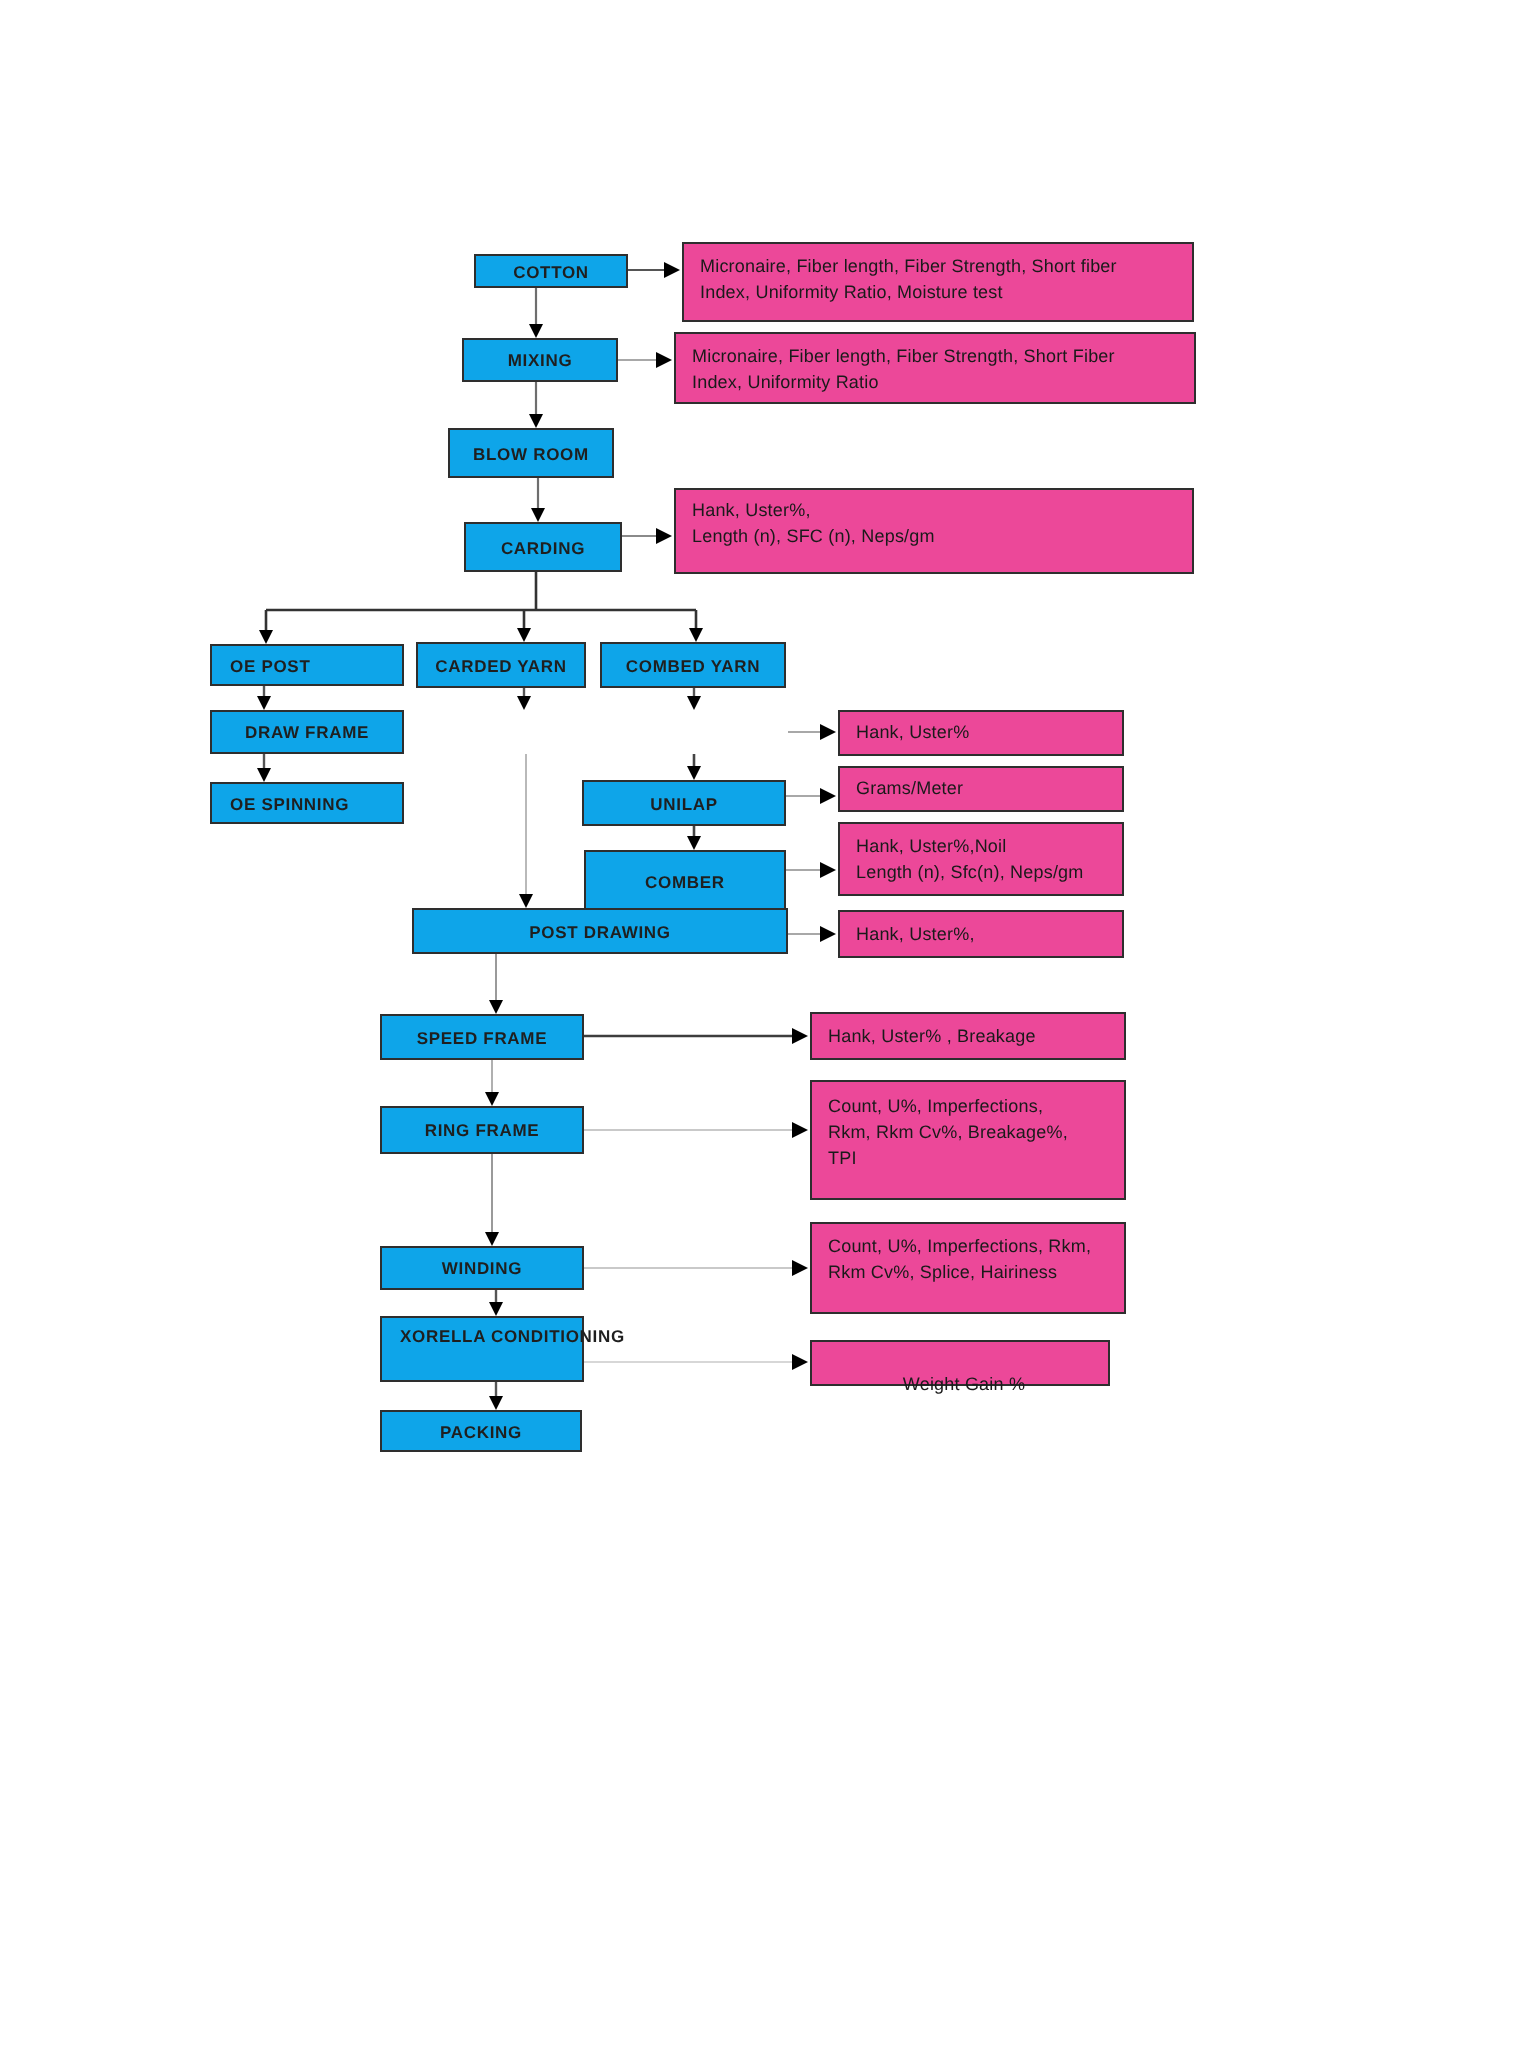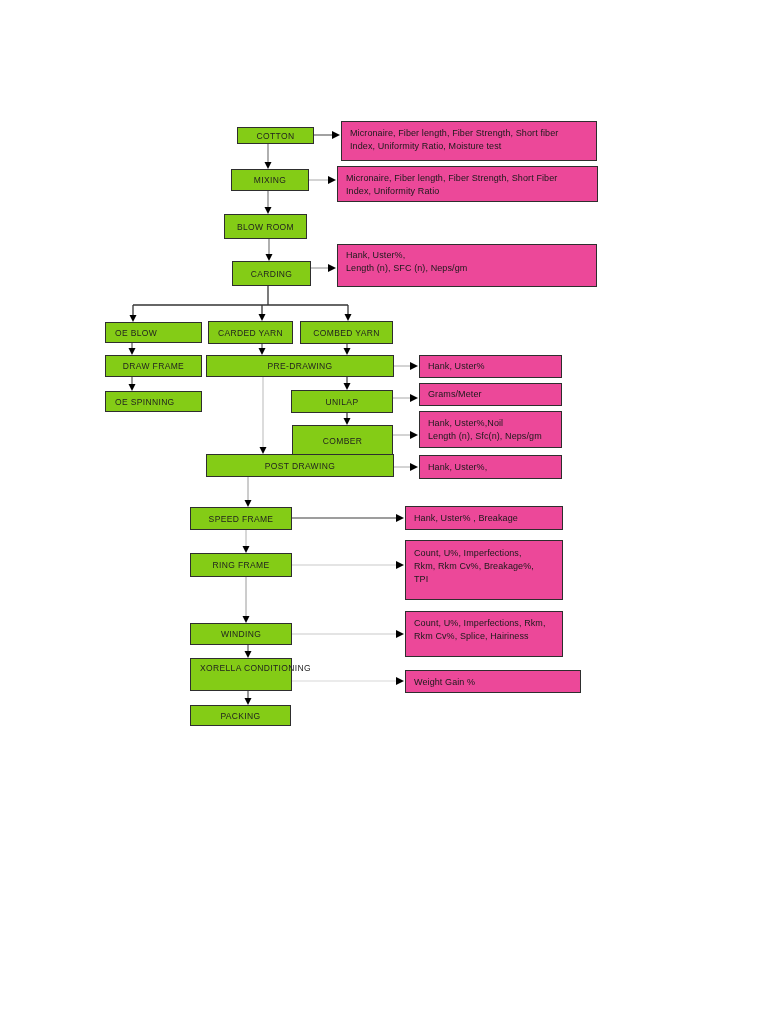--- a/index.html
+++ b/index.html
@@ -1,21 +1,21 @@
 <!DOCTYPE html>
 <html><head>
 <meta charset="utf-8">
 <style>
   html,body{margin:0;padding:0;background:#ffffff;}
   .page{position:relative;width:768px;height:1024px;background:#fff;
         font-family:"Liberation Sans",sans-serif;color:#1a1a1a;overflow:hidden;}
   svg.wires{position:absolute;left:0;top:0;pointer-events:none;}
-  .node{position:absolute;box-sizing:border-box;border:1.8px solid #2e2e2e;background:#84cc16;
+  .node{position:absolute;box-sizing:border-box;border:1.8px solid #2e2e2e;background:#0ea5e9;
         display:flex;align-items:center;justify-content:center;
-        font-size:8.5px;letter-spacing:.35px;white-space:nowrap;color:#1f1f1f;}
+        font-size:8.5px;letter-spacing:.35px;white-space:nowrap;color:#1f1f1f;font-weight:bold;}
   .node.alignleft{justify-content:flex-start;padding-left:9px;}
   .node.aligntop{align-items:flex-start;padding-top:4px;overflow:visible;}
   .test{position:absolute;box-sizing:border-box;border:1.6px solid #2e2e2e;background:#ec4899;
         font-size:9px;line-height:13.2px;letter-spacing:.1px;padding:4px 4px 0 8px;color:#1a1a1a;}
   .tl{white-space:nowrap;}
 </style>
 </head>
 <body>
 
 <div class="page">
@@ -149,33 +149,30 @@
   <div class="node" style="left:231px;top:169px;width:78px;height:22px;">
     <span>MIXING</span>
   </div>
   <div class="node" style="left:224px;top:214px;width:83px;height:25px;">
     <span>BLOW ROOM</span>
   </div>
   <div class="node" style="left:232px;top:261px;width:79px;height:25px;">
     <span>CARDING</span>
   </div>
   <div class="node alignleft" style="left:105px;top:322px;width:97px;height:21px;">
-    <span>OE BLOW</span>
+    <span>OE POST</span>
   </div>
   <div class="node" style="left:208px;top:321px;width:85px;height:23px;">
     <span>CARDED YARN</span>
   </div>
   <div class="node" style="left:300px;top:321px;width:93px;height:23px;">
     <span>COMBED YARN</span>
   </div>
   <div class="node" style="left:105px;top:355px;width:97px;height:22px;">
     <span>DRAW FRAME</span>
-  </div>
-  <div class="node" style="left:206px;top:355px;width:188px;height:22px;">
-    <span>PRE-DRAWING</span>
   </div>
   <div class="node alignleft" style="left:105px;top:391px;width:97px;height:21px;">
     <span>OE SPINNING</span>
   </div>
   <div class="node" style="left:291px;top:390px;width:102px;height:23px;">
     <span>UNILAP</span>
   </div>
   <div class="node" style="left:292px;top:425px;width:101px;height:32px;">
     <span>COMBER</span>
   </div>
@@ -228,17 +225,17 @@
   </div>
   <div class="test" style="left:405px;top:611px;width:158px;height:46px;padding-top:5px;">
     <div class="tl">Count, U%, Imperfections, Rkm,</div>
     <div class="tl">Rkm Cv%, Splice, Hairiness</div>
   </div>
   <div class="test" style="left:405px;top:540px;width:158px;height:60px;padding-top:6px;">
     <div class="tl">Count, U%, Imperfections,</div>
     <div class="tl">Rkm, Rkm Cv%, Breakage%,</div>
     <div class="tl">TPI</div>
   </div>
-  <div class="test" style="left:405px;top:670px;width:176px;height:23px;padding-top:5px;">
+  <div class="test" style="left:405px;top:670px;width:150px;height:23px;padding-top:15px;text-align:center;">
     <div class="tl">Weight Gain %</div>
   </div>
 
 </div>
 
 </body></html>

